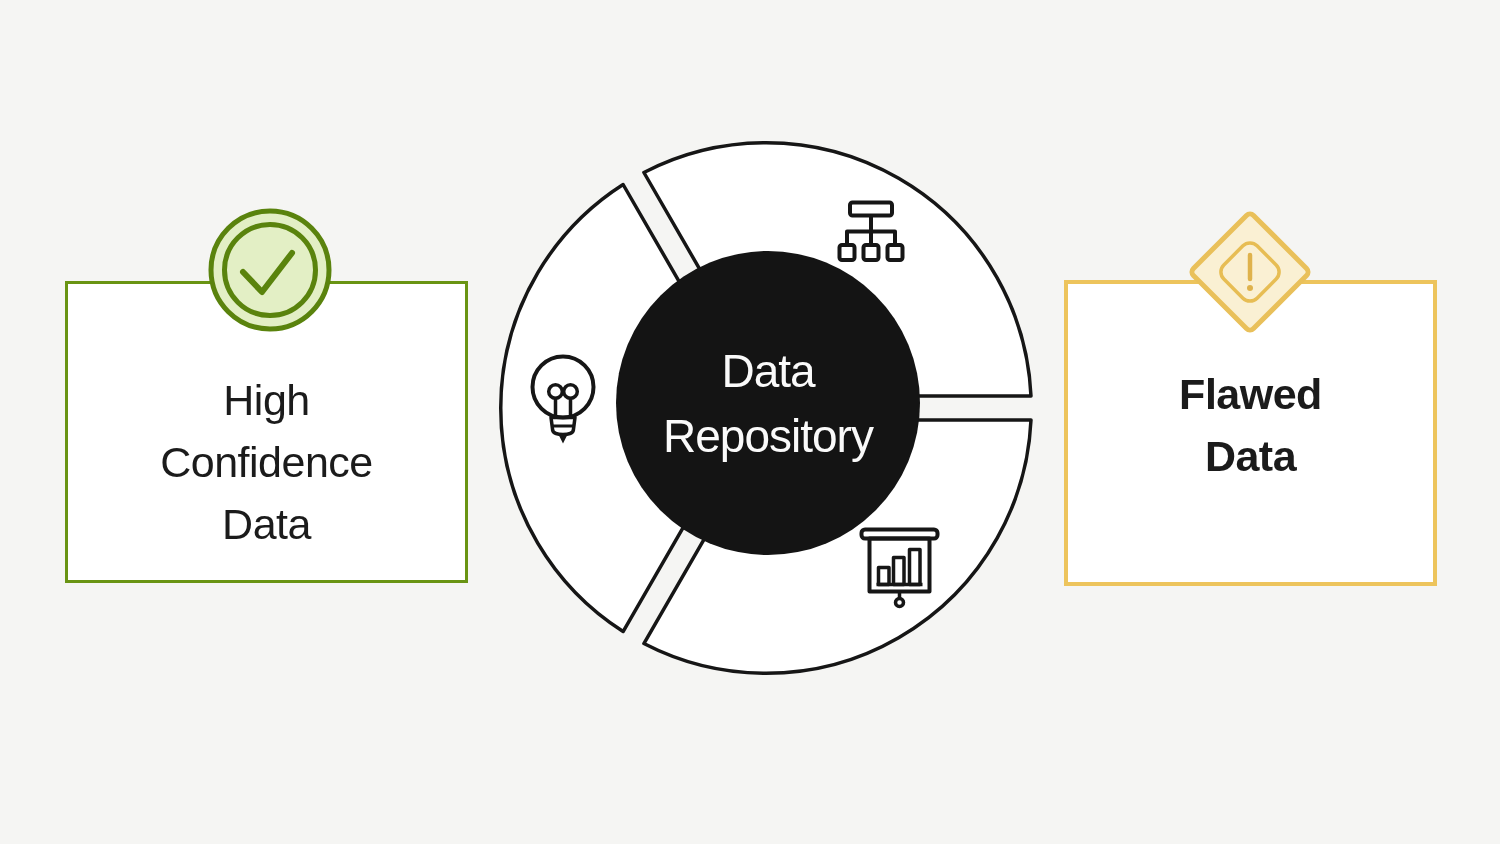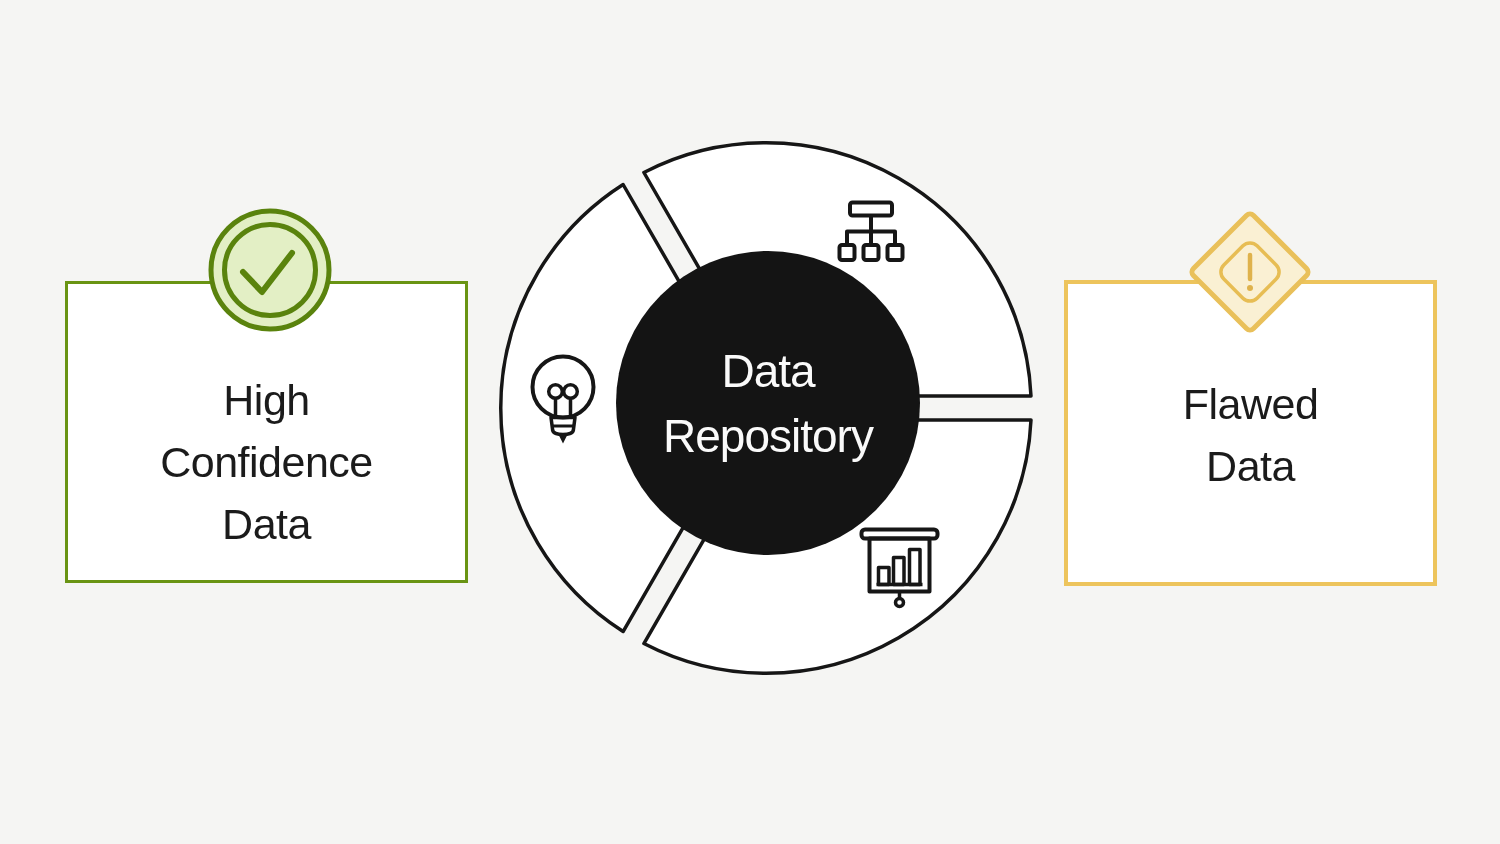--- a/index.html
+++ b/index.html
@@ -31,21 +31,21 @@
     position:absolute;
     left:0; right:0;
     text-align:center;
     font-size:43px;
     line-height:62px;
     letter-spacing:-0.5px;
     color:#1b1b1b;
     white-space:pre-line;
   }
   .card--left .card-title  { top:85px; }
-  .card--right .card-title { top:89px; }
+  .card--right .card-title { top:79px;font-weight:bold; }
   .badge {
     position:absolute;
     width:124px; height:124px;
   }
   .badge--check   { left:208px;  top:208px; }
   .badge--warning { left:1188px; top:210px; }
   .diagram {
     position:absolute;
     left:0; top:0;
     width:1500px; height:844px;

